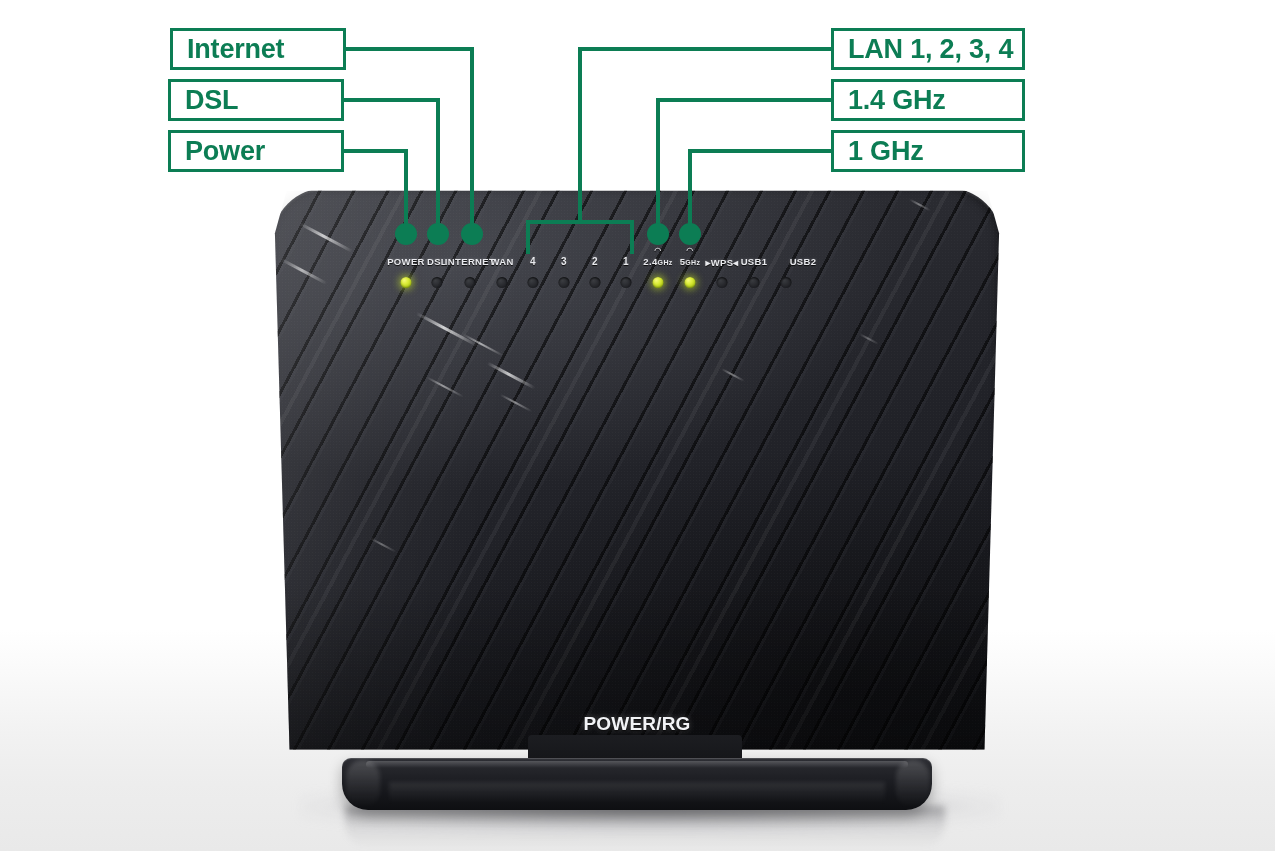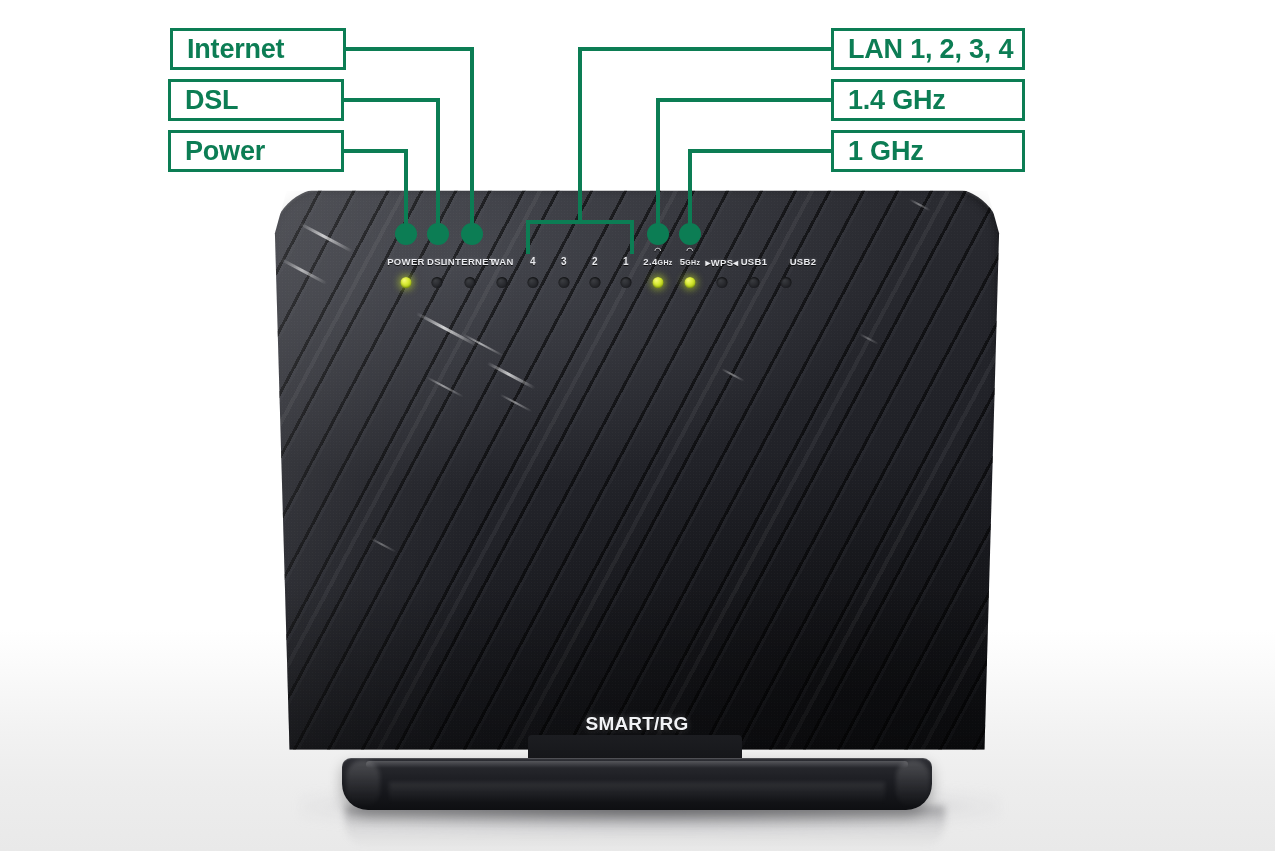--- a/index.html
+++ b/index.html
@@ -347,21 +347,21 @@
         <div class="led-label" style="left: 690px; top: 256px;"><span class="wifi-glyph" style="font-size: 8px;">◠</span><span>5<span class="sub">GHz</span></span></div>
         <div class="led-dot" style="left: 690px; top: 277px;"></div>
         <div class="led-label" style="left: 722px; top: 257px;"><span>▸WPS◂</span></div>
         <div class="led-dot off" style="left: 722px; top: 277px;"></div>
         <div class="led-label" style="left: 754px; top: 256px;"><span>USB1</span></div>
         <div class="led-dot off" style="left: 754px; top: 277px;"></div>
         <div class="led-label" style="left: 786px; top: 256px; margin-left: 17px;"><span>USB2</span></div>
         <div class="led-dot off" style="left: 786px; top: 277px;"></div>
       </div>
 
-    <div class="logo">SMART/RG</div>
+    <div class="logo">POWER/RG</div>
   </div>
 
   <div id="callouts">
     <svg id="leader-lines" width="1275" height="851" style="position:absolute;left:0;top:0;">
         <polyline points="346,49 472,49 472,234" class="leader" stroke-width="4"></polyline>
         <polyline points="344,100 438,100 438,234" class="leader" stroke-width="4"></polyline>
         <polyline points="344,151 406,151 406,234" class="leader" stroke-width="4"></polyline>
         <polyline points="831,49 580,49 580,222" class="leader" stroke-width="4"></polyline>
         <polyline points="528,254 528,222 632,222 632,254" class="leader" stroke-width="4"></polyline>
         <polyline points="831,100 658,100 658,234" class="leader" stroke-width="4"></polyline>

